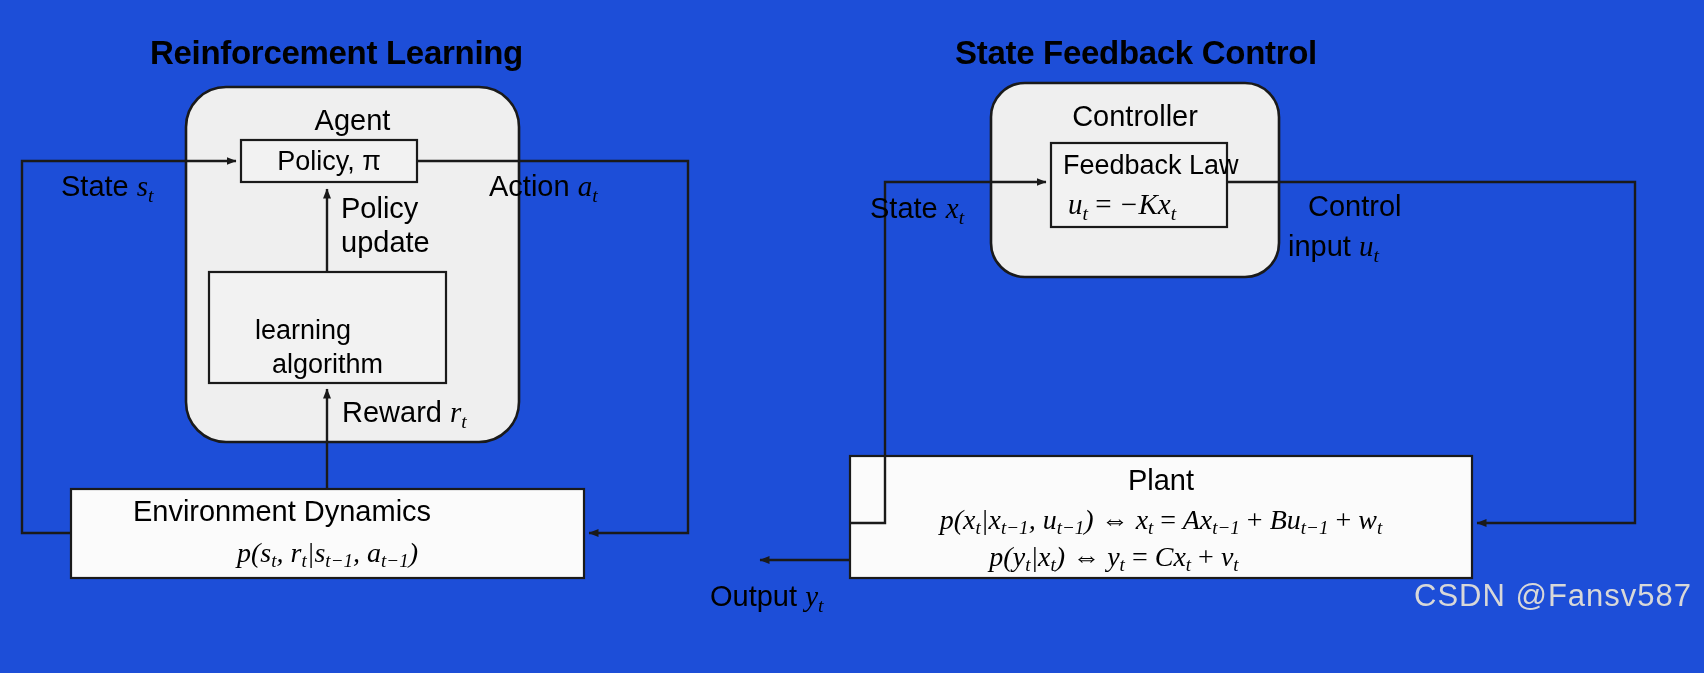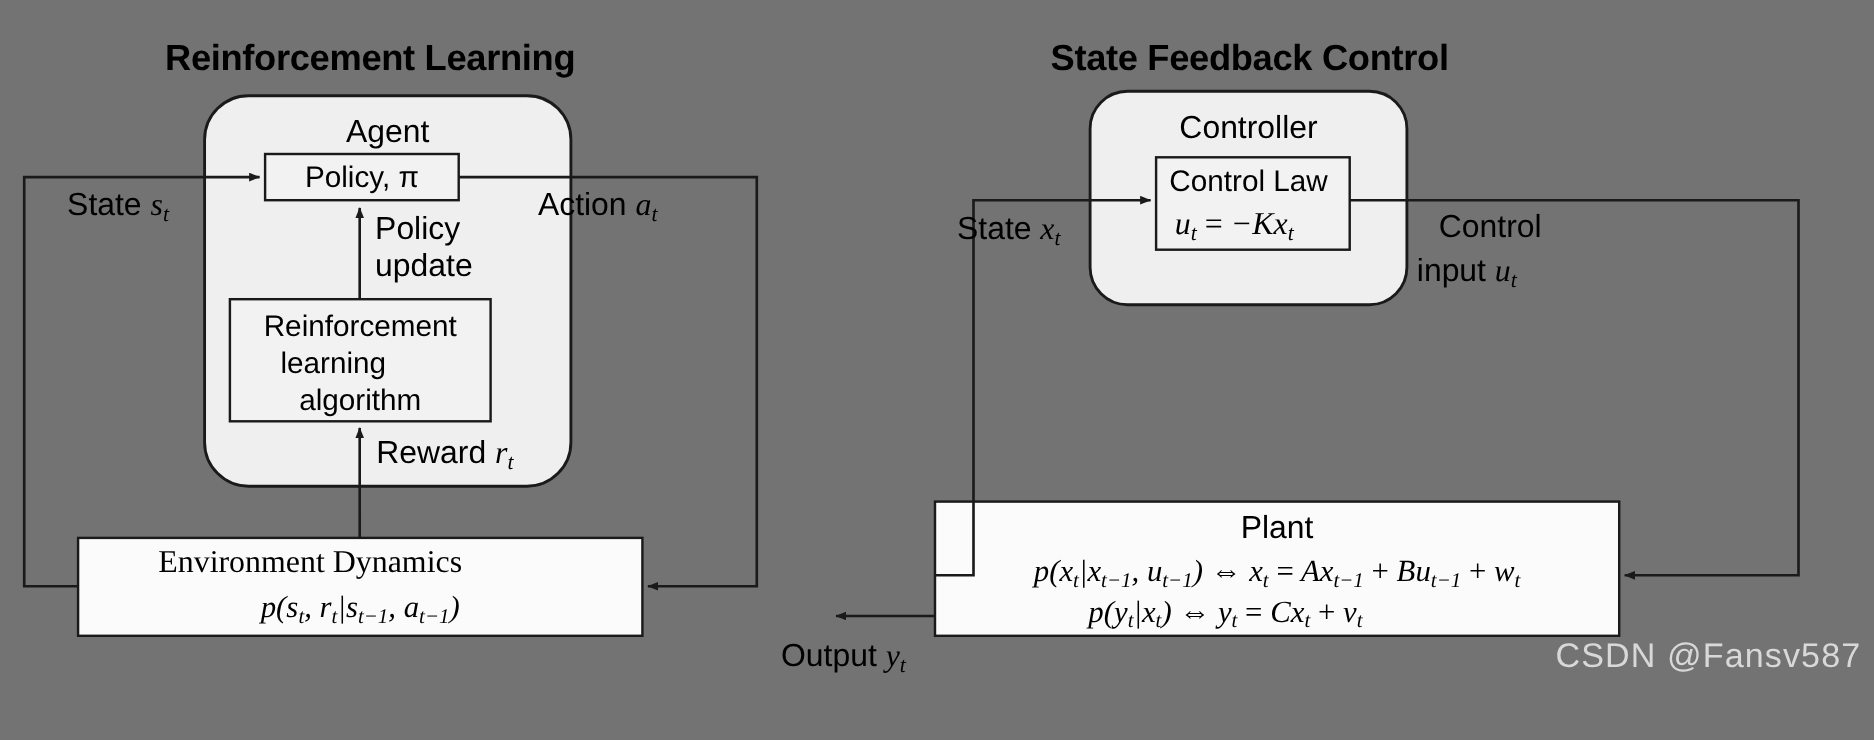--- a/index.html
+++ b/index.html
@@ -7,21 +7,21 @@
     padding: 0;
     background: #ffffff;
   }
   body {
     font-family: "Liberation Sans", sans-serif;
   }
   #canvas {
     position: relative;
     width: 1704px;
     height: 673px;
-    background: #737373;
+    background: #1d4ed8;
     overflow: hidden;
   }
   svg.layer {
     position: absolute;
     left: 0;
     top: 0;
     width: 1704px;
     height: 673px;
   }
   .lbl {
@@ -111,25 +111,24 @@
 
     <path d="M850,560 L760,560" fill="none" stroke="#1a1a1a" stroke-width="2.4" marker-end="url(#arrL)"></path>
   </svg>
 
   <div class="lbl title ctr" style="left:150px; top:34px; width:365px;">Reinforcement Learning</div>
 
   <div class="lbl boxtitle ctr" style="left:186px; top:104px; width:333px;">Agent</div>
 
   <div class="lbl boxtext ctr" style="left:241px; top:146px; width:176px;">Policy, π</div>
 
-  <div class="lbl boxtext ctr" style="left:209px; top:281px; width:237px;">Reinforcement</div>
   <div class="lbl boxtext ctr" style="left:209px; top:315px; width:188px;">learning</div>
   <div class="lbl boxtext ctr" style="left:209px; top:349px; width:237px;">algorithm</div>
 
-  <div class="lbl boxtitle ctr" style="left:71px; top:495px; width:422px;font-family:Liberation Serif, serif;">Environment Dynamics</div>
+  <div class="lbl boxtitle ctr" style="left:71px; top:495px; width:422px;">Environment Dynamics</div>
   <div class="lbl formula ctr" style="left:71px; top:537px; width:513px;text-align:center;">
     p(s<sub>t</sub>, r<sub>t</sub>|s<sub>t−1</sub>, a<sub>t−1</sub>)
   </div>
 
   <div class="lbl edgelbl" style="left:61px; top:170px;">
     State&nbsp;<span class="mathi">s<sub>t</sub></span>
   </div>
 
   <div class="lbl edgelbl" style="left:489px; top:170px;">
     Action&nbsp;<span class="mathi">a<sub>t</sub></span>
@@ -139,21 +138,21 @@
   <div class="lbl edgelbl" style="left:341px; top:226px;">update</div>
 
   <div class="lbl edgelbl" style="left:342px; top:396px;">
     Reward&nbsp;<span class="mathi">r<sub>t</sub></span>
   </div>
 
   <div class="lbl title ctr" style="left:955px; top:34px; width:360px;">State Feedback Control</div>
 
   <div class="lbl boxtitle ctr" style="left:991px; top:100px; width:288px;">Controller</div>
 
-  <div class="lbl boxtext" style="left:1063px; top:150px;">Control Law</div>
+  <div class="lbl boxtext" style="left:1063px; top:150px;">Feedback Law</div>
   <div class="lbl formula" style="left:1068px; top:188px; font-size:29px;">
     u<sub>t</sub> <span class="op">=</span> −<span style="font-style:italic;">K</span>x<sub>t</sub>
   </div>
 
   <div class="lbl boxtitle ctr" style="left:850px; top:464px; width:622px;">Plant</div>
   <div class="lbl formula ctr" style="left:850px; top:504px; width:622px;">
     p(x<sub>t</sub>|x<sub>t−1</sub>, u<sub>t−1</sub>) <span class="op">⇔</span> x<sub>t</sub> <span class="op">=</span> Ax<sub>t−1</sub> <span class="op">+</span> Bu<sub>t−1</sub> <span class="op">+</span> w<sub>t</sub>
   </div>
   <div class="lbl formula ctr" style="left:850px; top:541px; width:528px;">
     p(y<sub>t</sub>|x<sub>t</sub>) <span class="op">⇔</span> y<sub>t</sub> <span class="op">=</span> Cx<sub>t</sub> <span class="op">+</span> v<sub>t</sub>

